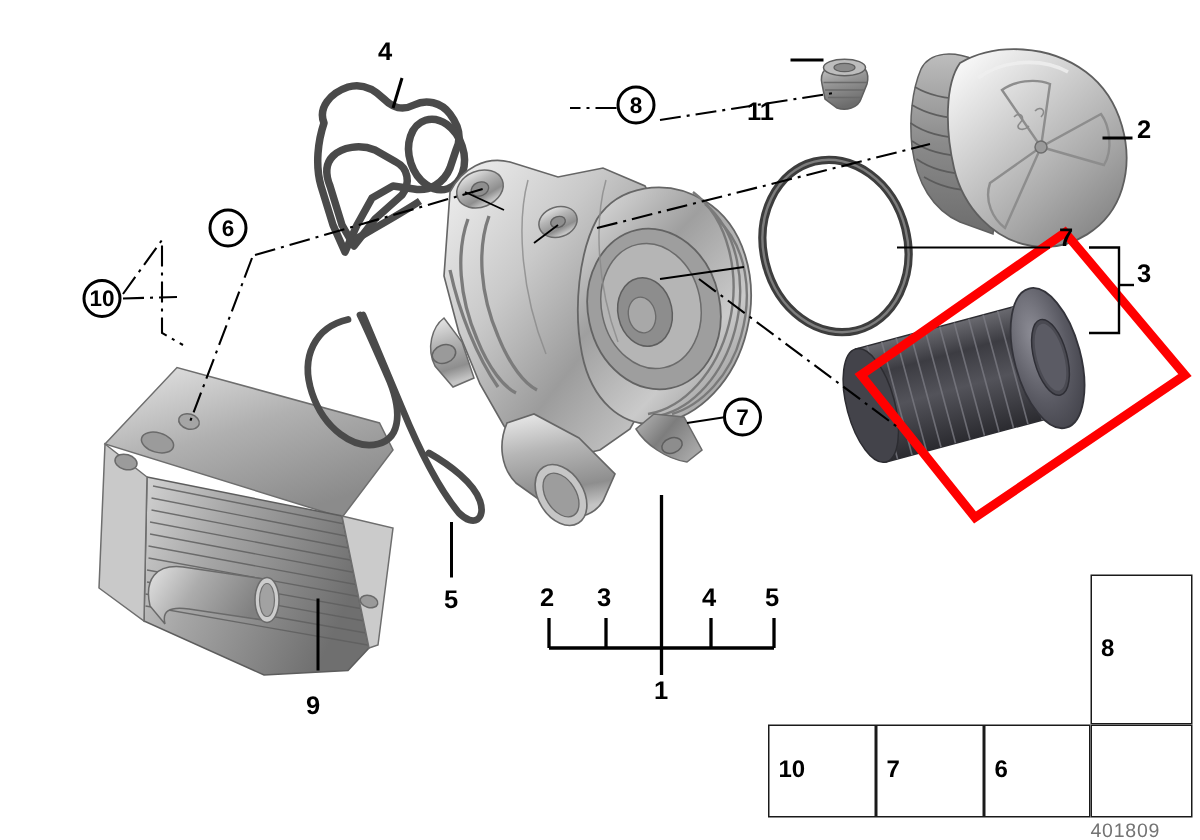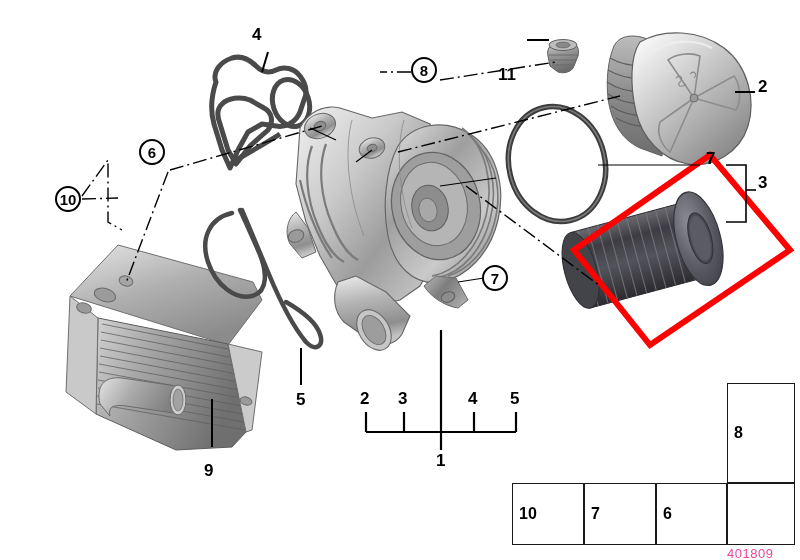--- a/index.html
+++ b/index.html
@@ -62,21 +62,21 @@
     transform: translateY(-50%);
     font-family: "Liberation Sans", sans-serif;
     font-weight: bold;
     font-size: 16px;
     color: #000000;
   }
   .diagram-id {
     position: absolute;
     font-family: "Liberation Sans", sans-serif;
     font-size: 13px;
-    color: #ec4899;
+    color: #737373;
     letter-spacing: 0.5px;
   }
 </style>
 </head>
 <body>
 
 <div id="page">
 
   <svg id="svgroot" viewBox="0 0 800 560">
     <defs>

